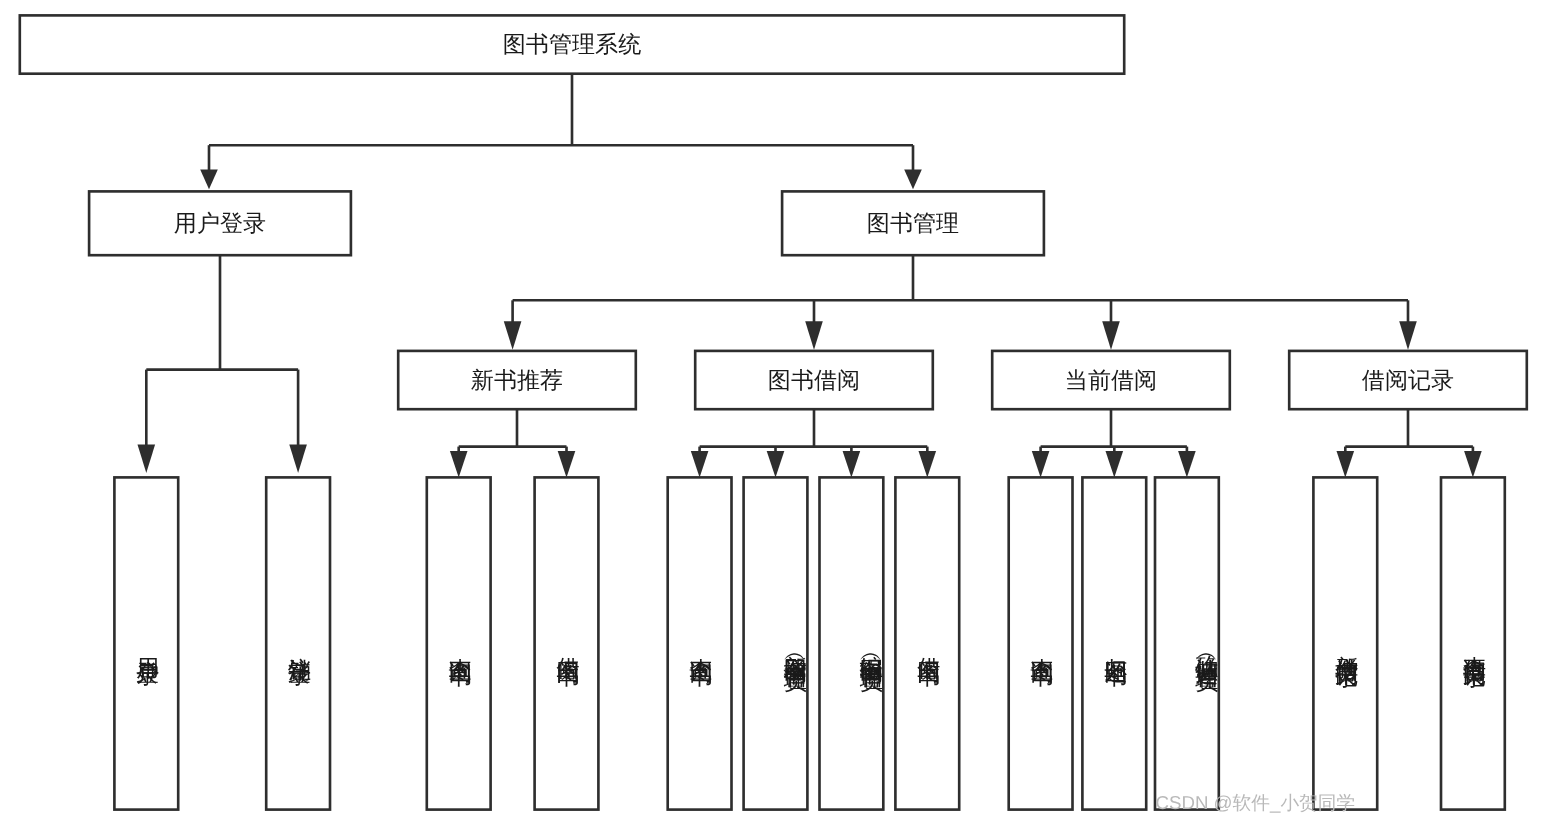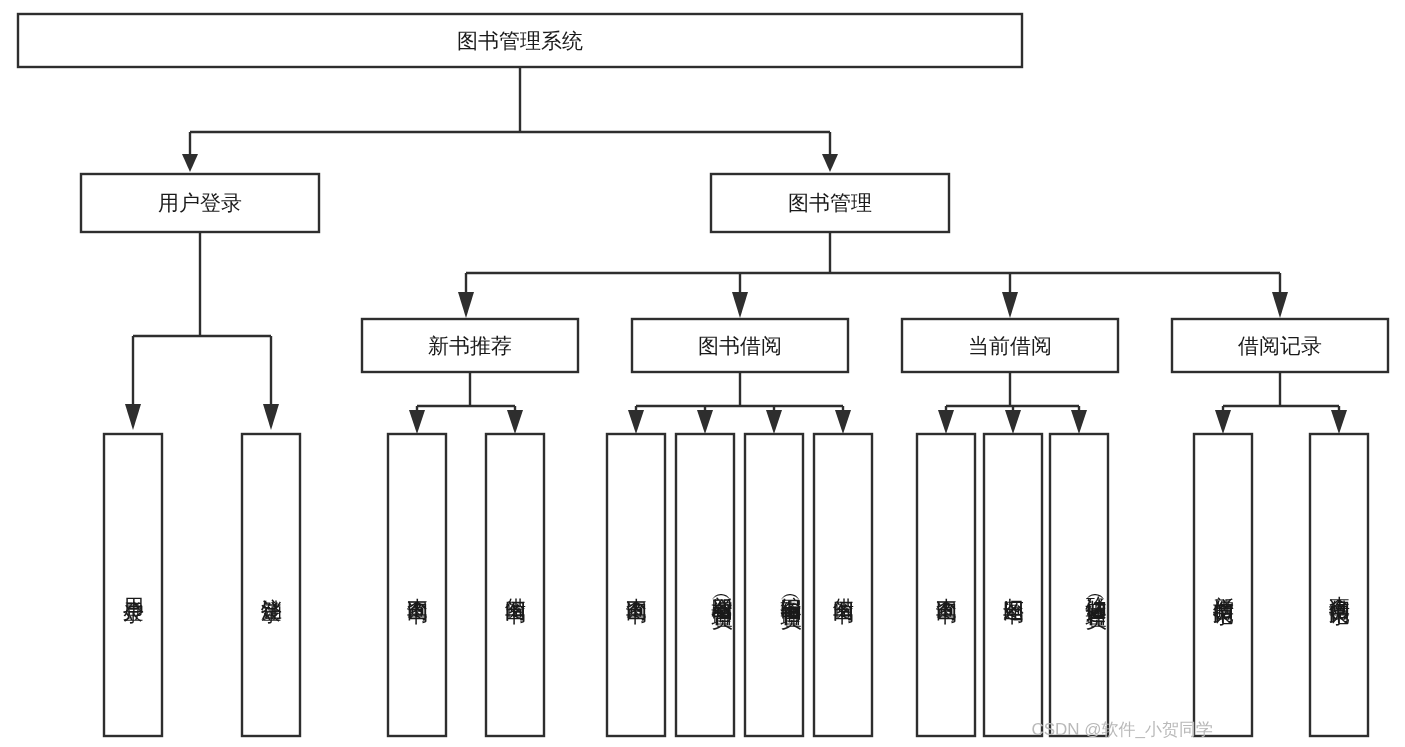--- a/index.html
+++ b/index.html
@@ -59,21 +59,21 @@
     letter-spacing: 2px;
     display: flex;
     align-items: center;
     justify-content: center;
     text-align: center;
     white-space: nowrap;
     user-select: none;
   }
   .watermark {
     position: absolute;
-    right: 24px;
+    right: 5px;
     bottom: 6px;
     font-family: "Liberation Sans", "DejaVu Sans", sans-serif;
     font-size: 17px;
     color: #b9b9b9;
     white-space: nowrap;
     user-select: none;
   }
 </style>
 </head>
 <body>

